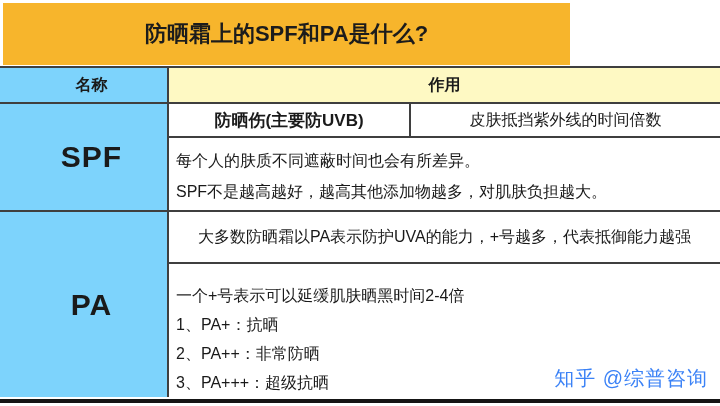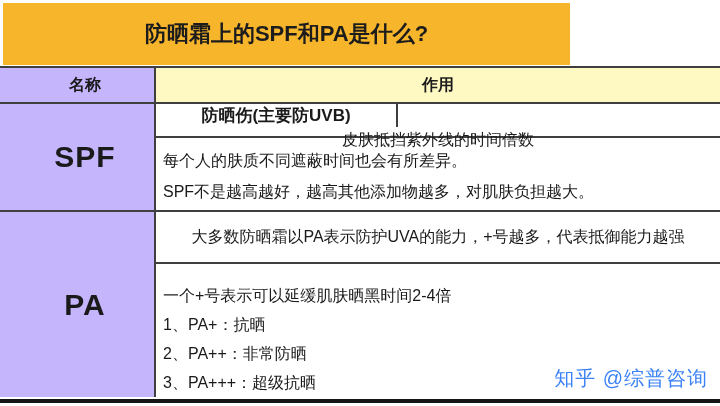--- a/index.html
+++ b/index.html
@@ -30,22 +30,22 @@
     left: 0; top: 66px;
     width: 720px; height: 337px;
     border-top: 2px solid #3f3f3f;
     border-bottom: 4px solid #151515;
     display: flex;
     flex-direction: column;
   }
   .row { display: flex; flex-direction: row; }
   .header-row { height: 36px; border-bottom: 2px solid #3f3f3f; }
   .name-col {
-    width: 156px;
-    background: #c4b5fd;
+    width: 169px;
+    background: #7dd3fc;
     border-right: 2px solid #3f3f3f;
     display: flex;
     align-items: center;
     justify-content: center;
     flex-shrink: 0;
     padding-left: 16px;
   }
   .func-col {
     flex: 1;
     background: #fef9c3;
@@ -54,21 +54,21 @@
     justify-content: center;
   }
   .header-label { font-size: 16px; font-weight: bold; }
   .block { border-bottom: 2px solid #3f3f3f; }
   .spf-block { height: 108px; }
   .pa-block { height: 185px; border-bottom: none; }
   .big-label { font-size: 30px; font-weight: bold; letter-spacing: 1px; }
   .right-col { flex: 1; display: flex; flex-direction: column; }
   .subrow-a {
     display: flex;
-    flex-direction: column;
+    flex-direction: row;
     border-bottom: 2px solid #3f3f3f;
   }
   .spf-block .subrow-a { height: 34px; }
   .pa-block .subrow-a { height: 64px; }
   .sub-title {
     width: 242px;
     border-right: 2px solid #3f3f3f;
     display: flex;
     align-items: center;
     justify-content: center;

